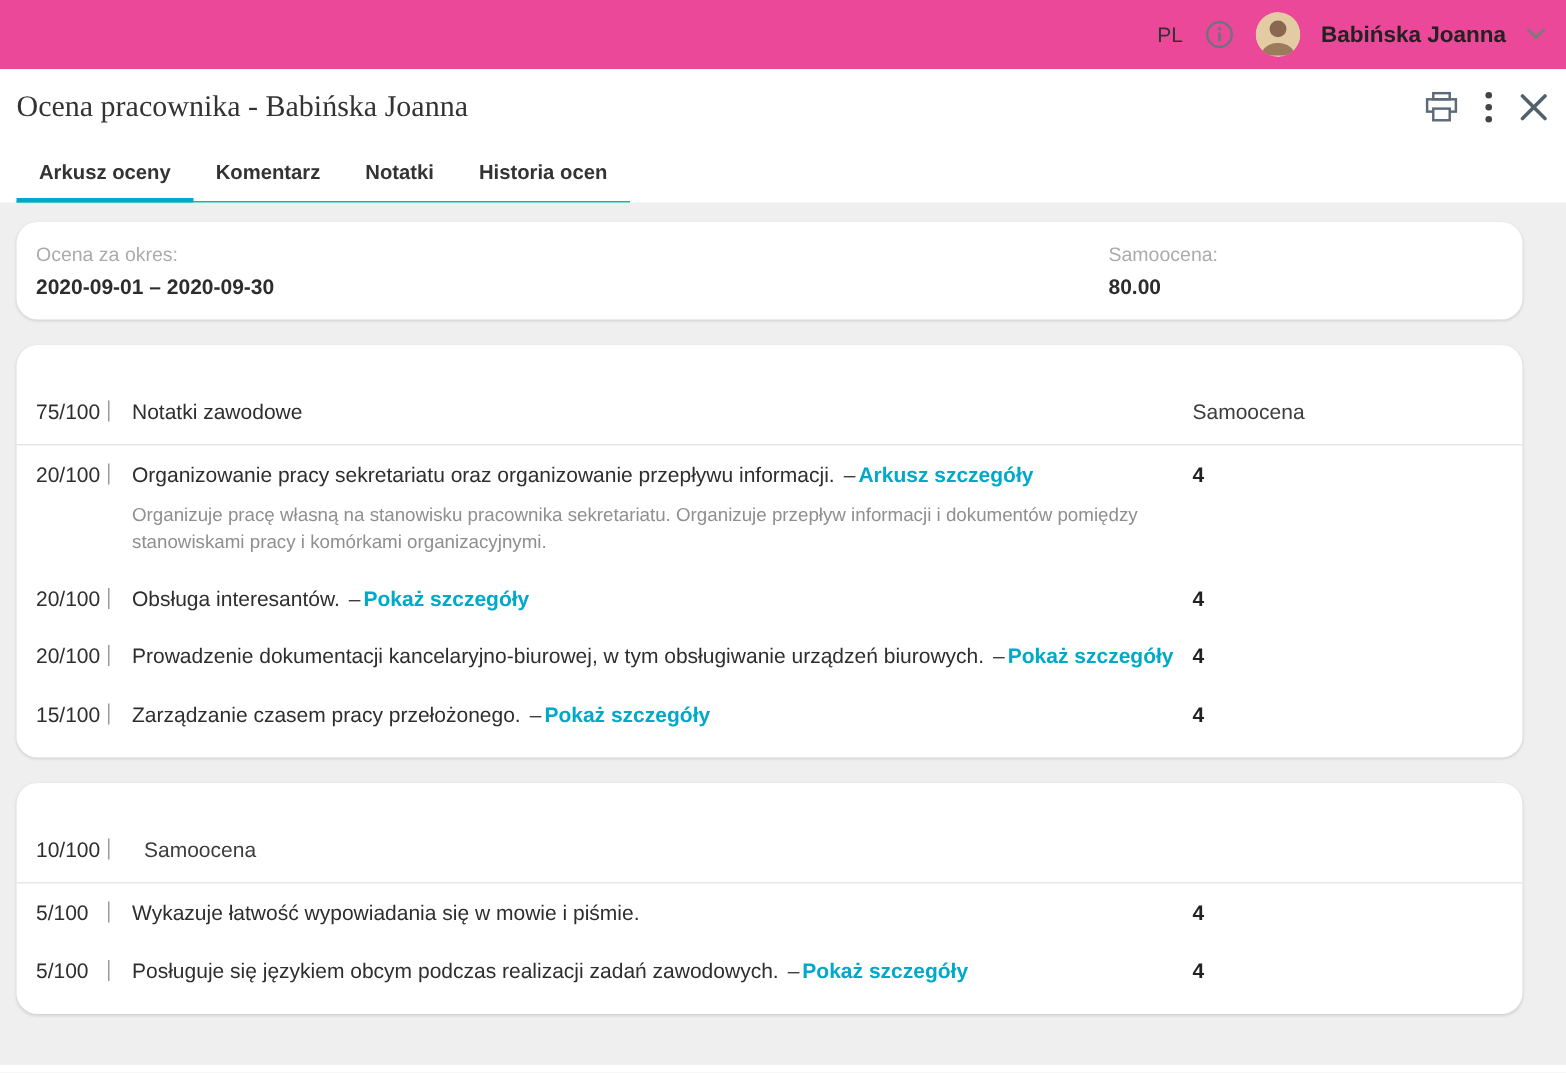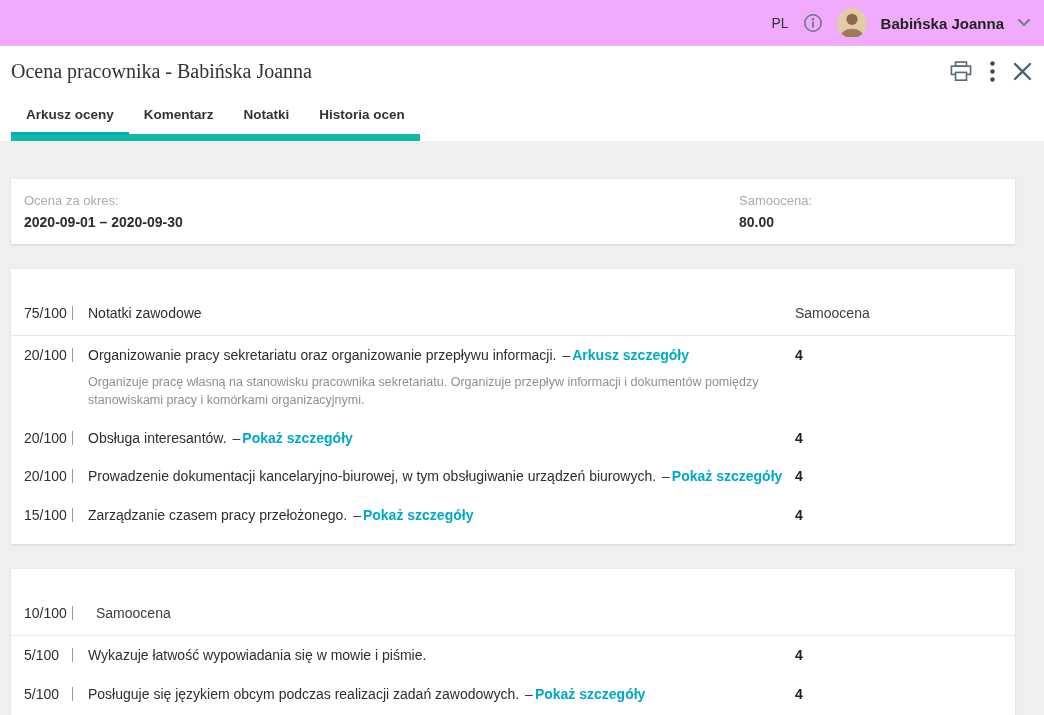--- a/index.html
+++ b/index.html
@@ -14,46 +14,46 @@
   html,body{margin:0;padding:0;}
   body{
     width:1044px;height:715px;overflow:hidden;
     background:#ffffff;
     font-family:"Liberation Sans","DejaVu Sans",sans-serif;
     color:var(--text);
   }
   
   .topbar{
     height:46px;display:flex;align-items:center;justify-content:flex-end;
-    gap:14px;padding-right:14px;background:#f0abfc;text-align:right;
+    gap:14px;padding-right:14px;background:#ec4899;text-align:right;
   }
   .lang{font-size:14px;color:#333;cursor:pointer;}
   .icon-btn{display:inline-flex;align-items:center;justify-content:center;cursor:pointer;background:none;border:none;padding:0;}
   .avatar{width:30px;height:30px;border-radius:50%;overflow:hidden;display:inline-block;flex:0 0 auto;}
   .user-name{font-size:15px;font-weight:700;color:#222;cursor:pointer;}
   
   .header-row{
     display:flex;align-items:center;justify-content:space-between;
     padding:14px 12px 0 11px;background:#fff;
   }
   .page-title{margin:0;font-size:20px;font-weight:400;color:#333;font-family:Liberation Serif, serif;}
   .header-icons{display:flex;align-items:center;gap:18px;}
   
   .tabs-wrap{margin:16px 0 0 11px;background:#fff;}
-  .tabs{display:inline-flex;border-bottom:7px solid #14b8a6;}
+  .tabs{display:inline-flex;border-bottom:1px solid #14b8a6;}
   .tab{
     position:relative;padding:8px 15px 12px;font-size:13.5px;font-weight:700;
     color:#333;cursor:pointer;white-space:nowrap;
   }
   .tab.active::after{
     content:"";position:absolute;left:0;right:0;bottom:-1px;height:3px;background:var(--accent);
   }
   
   .content{background:var(--bg);padding:13px 29px 17px 11px;}
-  .card{background:#fff;border-radius:0;box-shadow:0 1px 2px rgba(0,0,0,.12);margin-top:25px;}
+  .card{background:#fff;border-radius:14px;box-shadow:0 1px 2px rgba(0,0,0,.12);}
   .summary-card{
     display:grid;grid-template-columns:1fr 263px;
     padding:14px 13px;margin-bottom:17px;
   }
   .label{font-size:13px;color:var(--muted);}
   .big-value{font-size:14px;font-weight:700;color:#2d2d2d;margin-top:6px;}
   .section-card{padding:20px 13px 10px;margin-bottom:17px;}
   .item-row{
     display:grid;grid-template-columns:48px 16px 1fr 215px;
     align-items:start;padding:9px 0;font-size:14px;line-height:1.45;color:var(--text);

